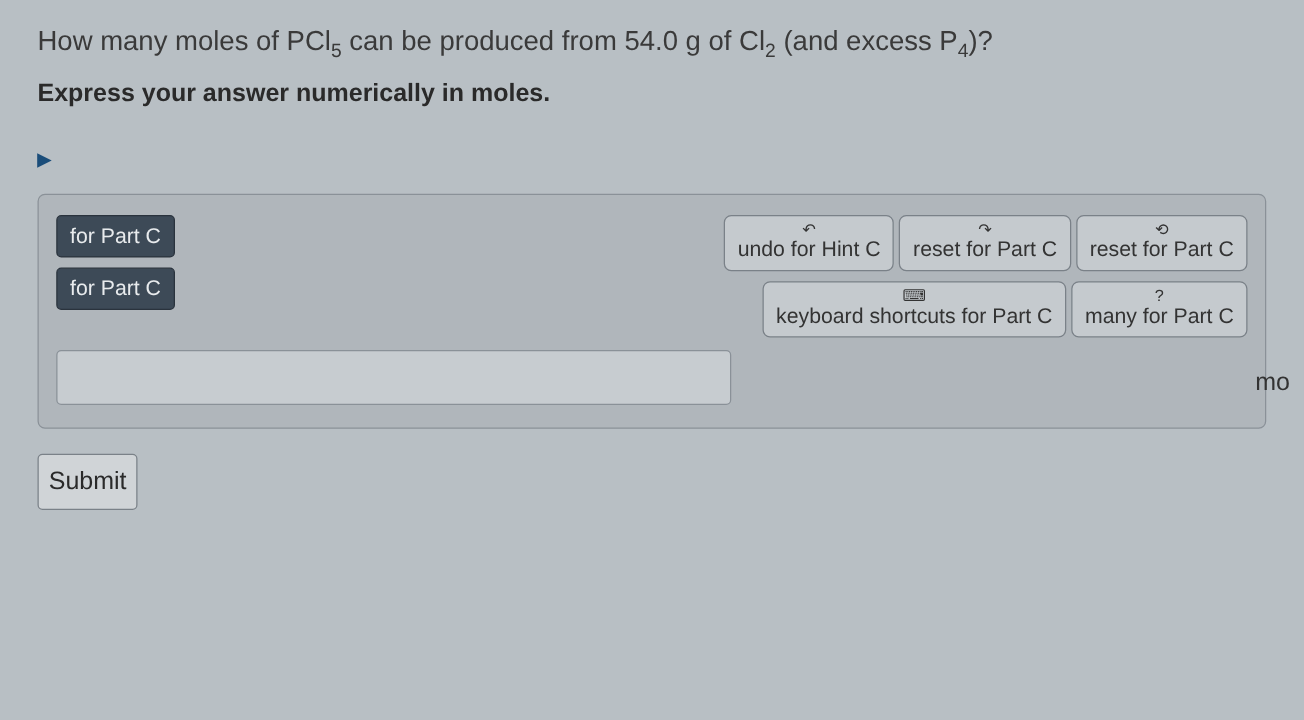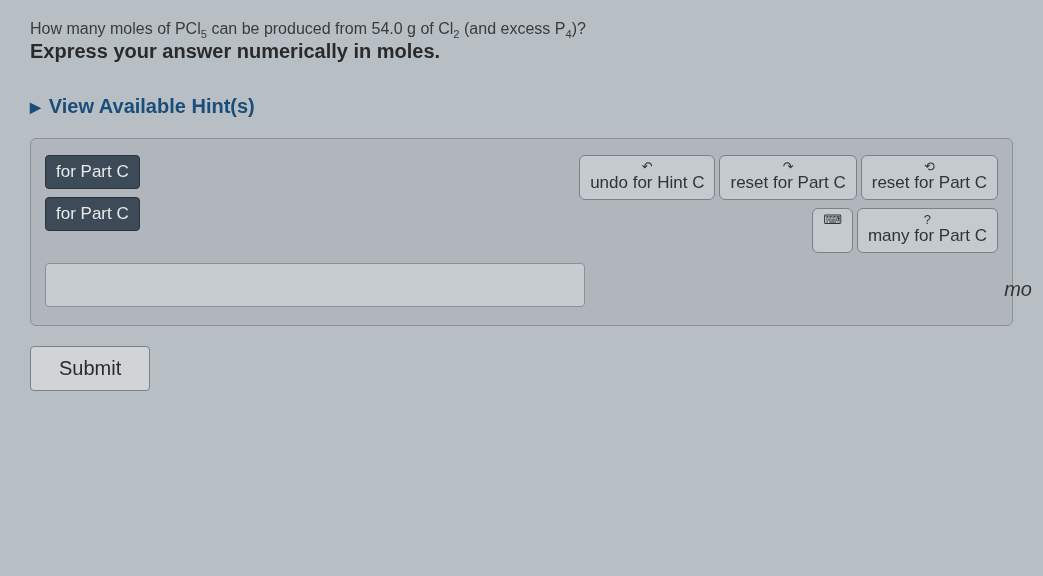--- a/index.html
+++ b/index.html
@@ -6,21 +6,22 @@
     body {
       font-family: Arial, Helvetica, sans-serif;
       background: #b8bfc4;
       padding: 20px 30px;
       color: #2a2a2a;
       width: 1043px;
       height: 576px;
       overflow: hidden;
     }
     .question-text {
-      font-size: 16px;
+      font-size: 22px;
+      margin-bottom: 14px;
       color: #3a3a3a;
     }
     .instruction {
       font-size: 20px;
       font-weight: bold;
       margin-bottom: 32px;
       color: #2a2a2a;
     }
     .hint-toggle {
       display: flex;
@@ -80,47 +81,45 @@
       background: #c7ccd0;
       padding: 6px 10px;
       font-size: 18px;
     }
     .unit-label {
       position: absolute;
       right: -20px;
       bottom: 24px;
       font-size: 20px;
       color: #333;
-      font-style: italic;
     }
     .submit-btn {
       background: #d0d4d7;
       border: 1px solid #7a8188;
       border-radius: 4px;
-      padding: 10px 28px;
+      padding: 10px 8px;
       font-size: 20px;
       cursor: pointer;
       color: #2a2a2a;
     }
     sub { font-size: 0.7em; vertical-align: sub; }
   </style>
 </head>
 <body>
 
 
 
 <div class="question-text">
   <span>How many moles of </span><span>PCl</span><sub>5</sub><span> can be produced from 54.0 g of </span><span>Cl</span><sub>2</sub><span> (and excess </span><span>P</span><sub>4</sub><span>)?</span>
 </div>
 
 <div class="instruction">Express your answer numerically in moles.</div>
 
 <div class="hint-toggle">
   <span class="tri">▶</span>
-  <span>View Available Hint(s)</span>
 </div>
 
 <div class="answer-box">
   <div class="toolbar">
     <div class="left-buttons">
       <button class="btn-dark">
         <span>for Part C</span>
       </button>
       <button class="btn-dark">
         <span>for Part C</span>
@@ -137,20 +136,21 @@
           <span>reset for Part C</span>
         </button>
         <button class="btn-light">
           <span class="icon-row">⟲</span>
           <span>reset for Part C</span>
         </button>
       </div>
       <div class="right-row">
         <button class="btn-light">
           <span class="icon-row">⌨</span>
+          <span>keyboard shortcuts for Part C</span>
         </button>
         <button class="btn-light">
           <span class="icon-row">?</span>
           <span>many for Part C</span>
         </button>
       </div>
     </div>
   </div>
   <input type="text" class="answer-input" value="" style="">
   <span class="unit-label">mo</span>

